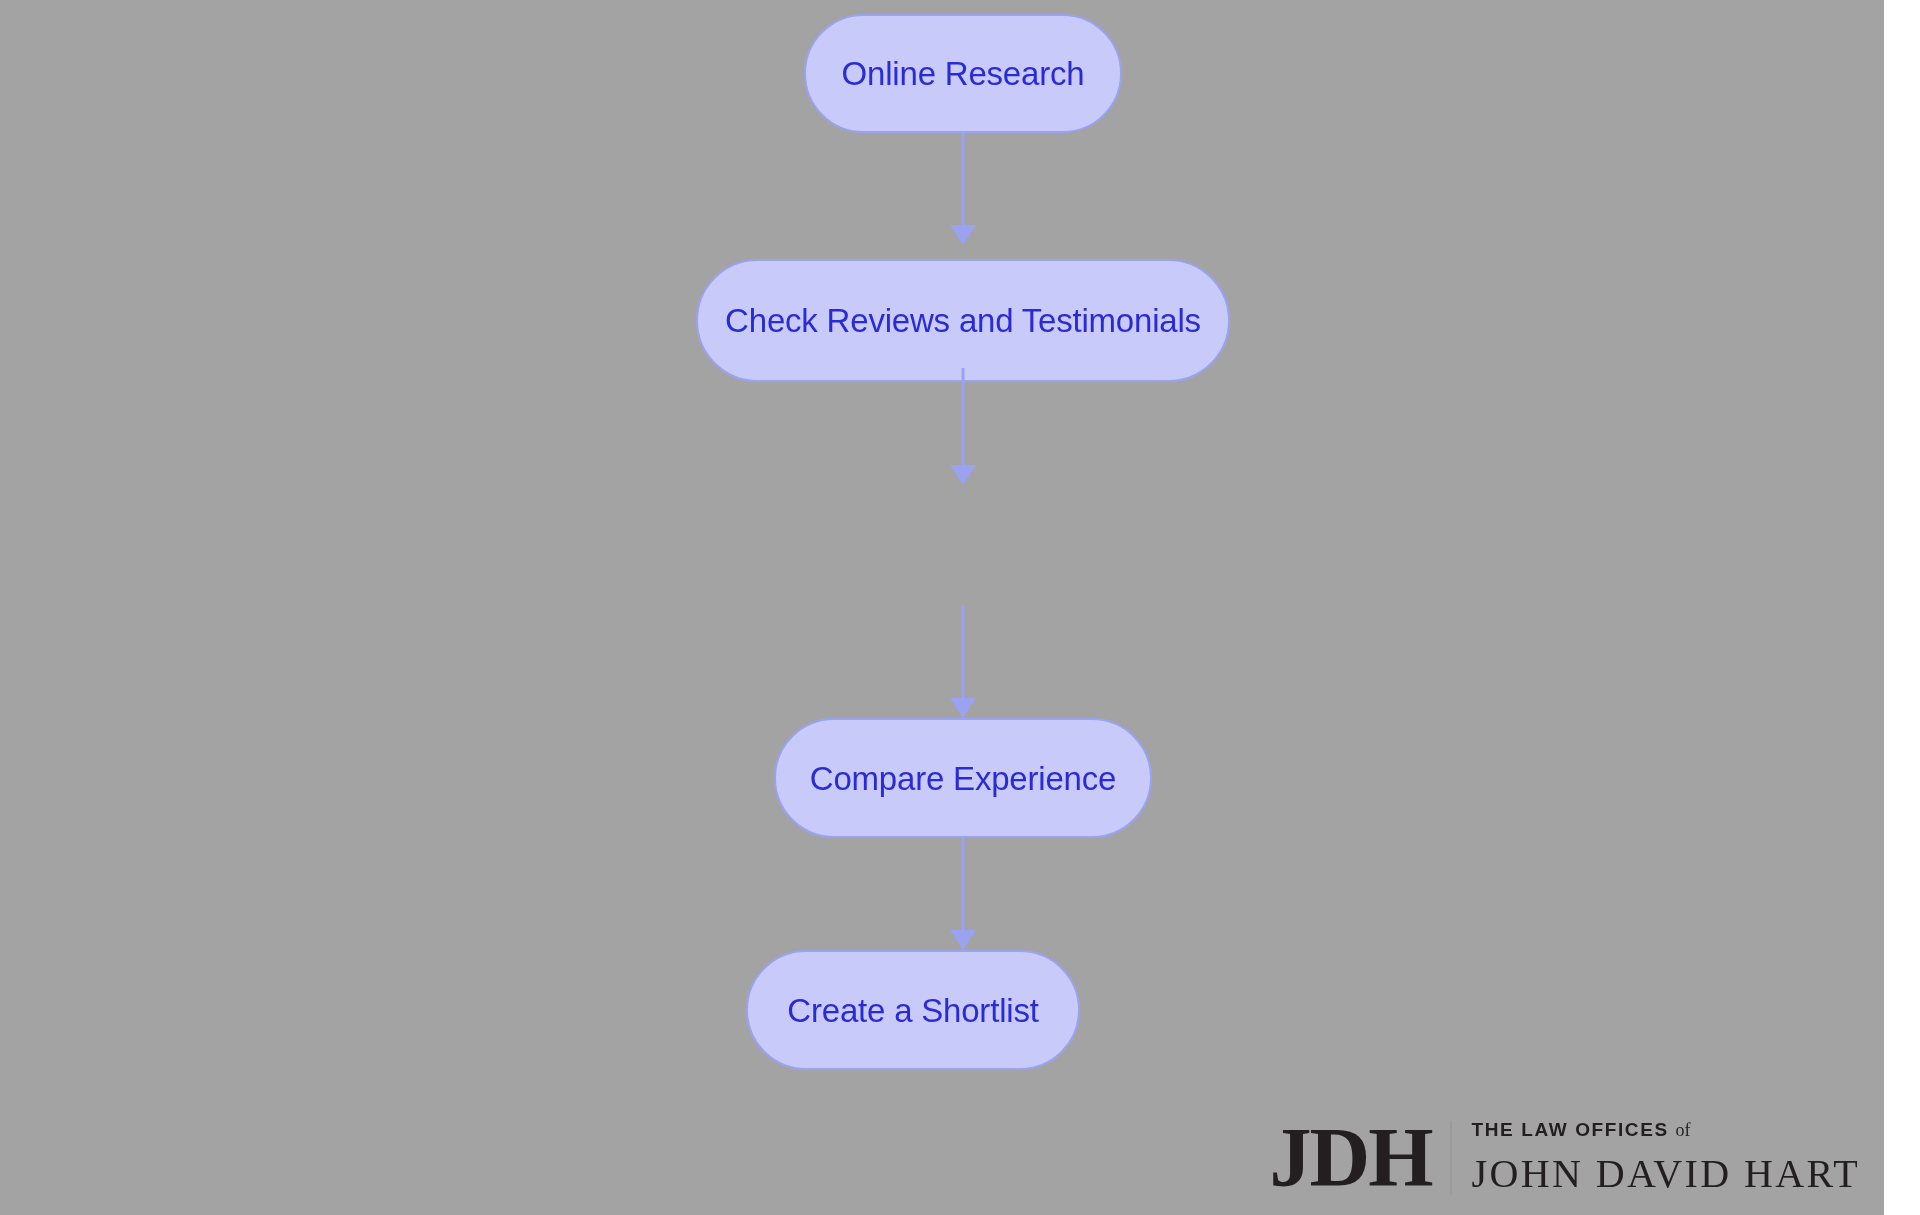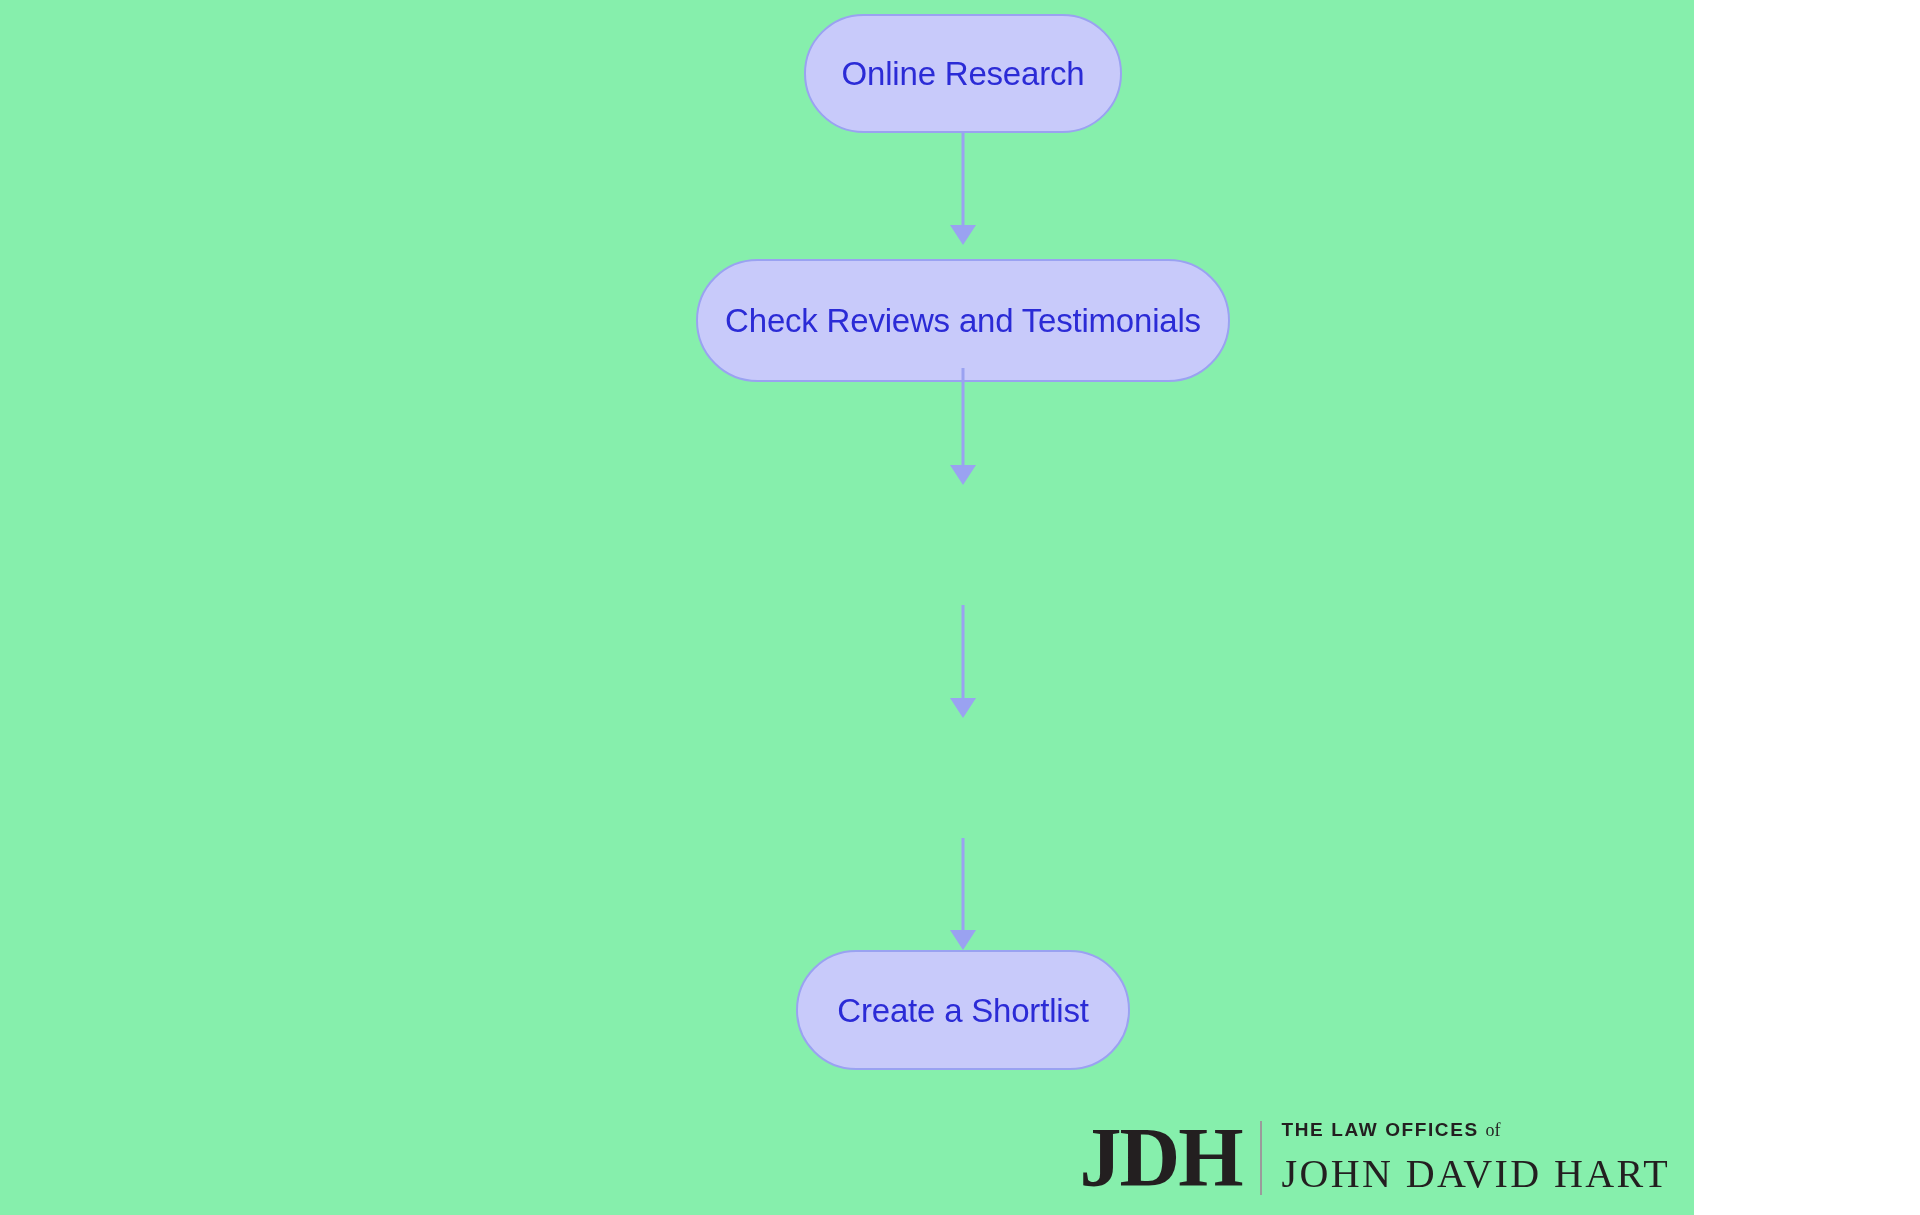--- a/index.html
+++ b/index.html
@@ -12,23 +12,23 @@
     height: 1215px;
     overflow: hidden;
     font-family: "Liberation Sans", sans-serif;
     position: relative;
   }
 
   #canvas {
     position: absolute;
     left: 0;
     top: 0;
-    width: 1694px;
+    width: 1884px;
     height: 1215px;
-    background: #86efac;
+    background: #a3a3a3;
   }
 
   
   .flowchart {
     position: absolute;
     left: 0;
     top: 0;
     width: 1920px;
     height: 1090px;
   }
@@ -158,27 +158,30 @@
       <div class="stem" style="height:97px;"></div>
       <div class="head"></div>
     </div>
 
 
     <div class="connector" style="left:963px; top:605px; height:113px;">
       <div class="stem" style="height:93px;"></div>
       <div class="head"></div>
     </div>
 
+    <div class="node" id="node-3" style="left:963px; top:718px; width:378px; height:120px;">
+      <span class="node-label">Compare Experience</span>
+    </div>
 
     <div class="connector" style="left:963px; top:838px; height:112px;">
       <div class="stem" style="height:92px;"></div>
       <div class="head"></div>
     </div>
 
-    <div class="node" id="node-4" style="left:963px; top:950px; width:334px; height:120px;">
+    <div class="node" id="node-4" style="left:913px; top:950px; width:334px; height:120px;">
       <span class="node-label">Create a Shortlist</span>
     </div>
 
   </div>
 
   <div class="logo">
     <div class="logo-mark">JDH</div>
     <div class="logo-divider"></div>
     <div class="logo-text">
       <div class="logo-line1">

